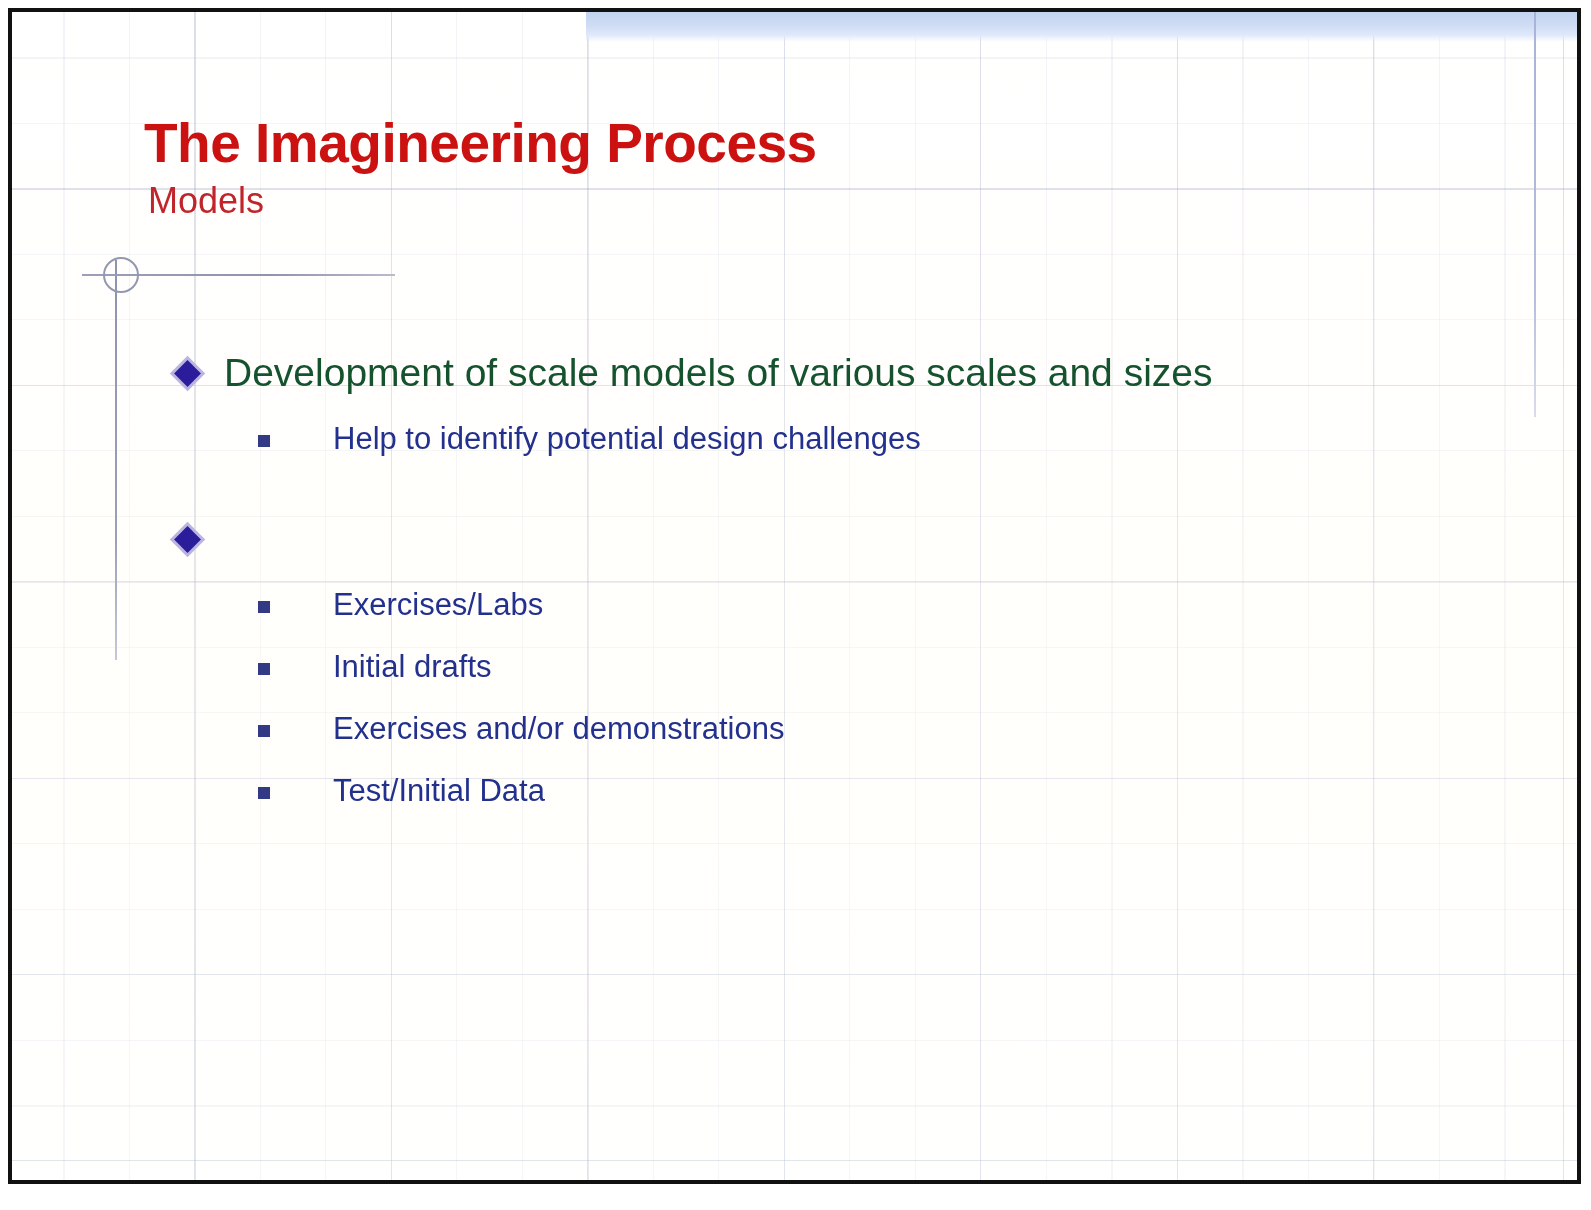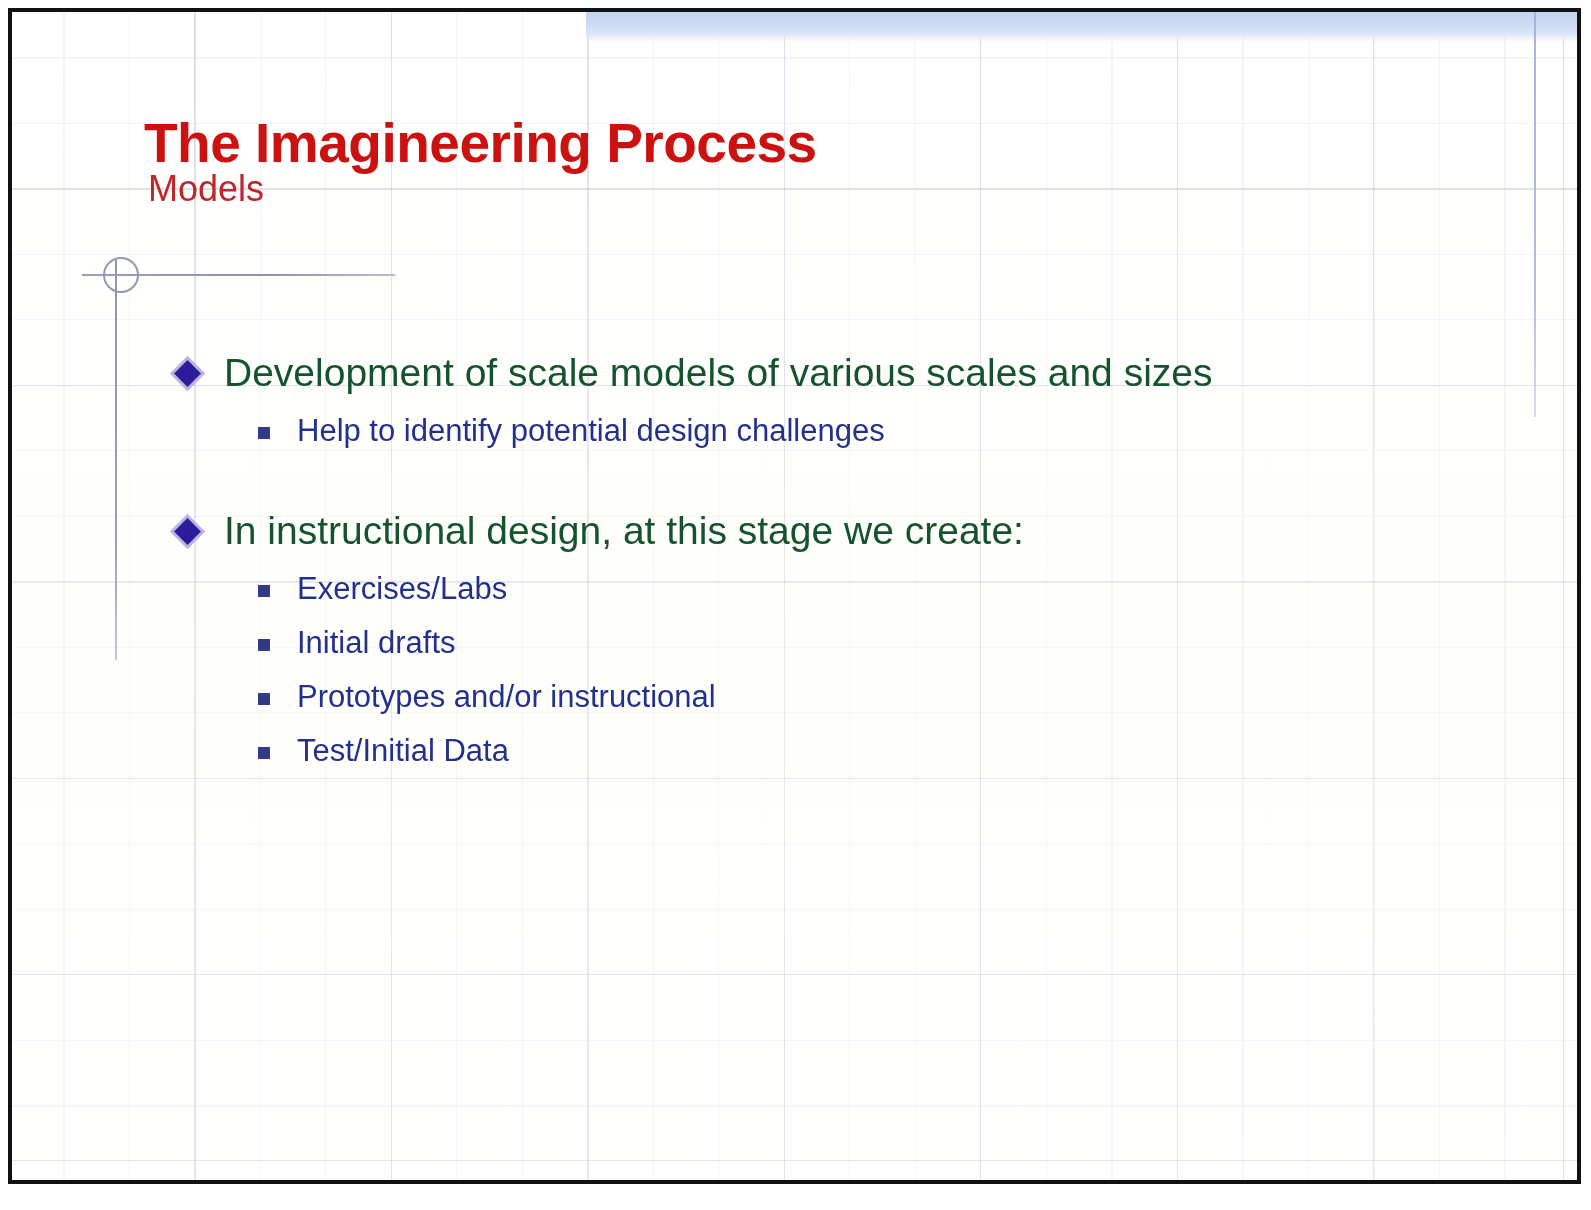--- a/index.html
+++ b/index.html
@@ -121,20 +121,21 @@
     color: #CC1111;
     line-height: 1.0;
     letter-spacing: -0.5px;
     white-space: nowrap;
   }
   .slide-subtitle {
     font-size: 36px;
     font-weight: normal;
     color: #C0252B;
     line-height: 1.0;
+    margin-top: 12px;
     margin-left: 4px;
     white-space: nowrap;
   }
 
   
   .body-block {
     position: absolute;
     left: 160px;
     top: 338px;
     width: 1340px;
@@ -171,21 +172,22 @@
     max-width: 1128px;
   }
 
   .lvl2 {
     display: flex;
     align-items: flex-start;
     color: #22308E;
     font-size: 31px;
     line-height: 1.2;
     margin-left: 82px;
-    margin-top: 16px;
+    margin-top: 24px;
+    gap: 36px;
   }
   .lvl2 .marker {
     flex: 0 0 auto;
     width: 43px;
     position: relative;
     height: 38px;
   }
   .sq {
     position: absolute;
     left: 4px;
@@ -235,39 +237,38 @@
       </div>
     </div>
 
     <div class="gap-lg"></div>
 
     <div class="bullet-group">
       <div class="lvl1">
         <span class="marker">
             <span class="diamond"></span>
           </span>
-        <span class="text">In instructional design, at this stage we create:</span>
       </div>
       <div class="lvl2">
         <span class="marker">
             <span class="sq"></span>
           </span>
         <span class="text">Exercises/Labs</span>
       </div>
       <div class="lvl2">
         <span class="marker">
             <span class="sq"></span>
           </span>
         <span class="text">Initial drafts</span>
       </div>
       <div class="lvl2">
         <span class="marker">
             <span class="sq"></span>
           </span>
-        <span class="text">Prototypes and/or instructional</span>
+        <span class="text">Exercises and/or demonstrations</span>
       </div>
       <div class="lvl2">
         <span class="marker">
             <span class="sq"></span>
           </span>
         <span class="text">Test/Initial Data</span>
       </div>
     </div>
 
     <div class="gap-xl"></div>

